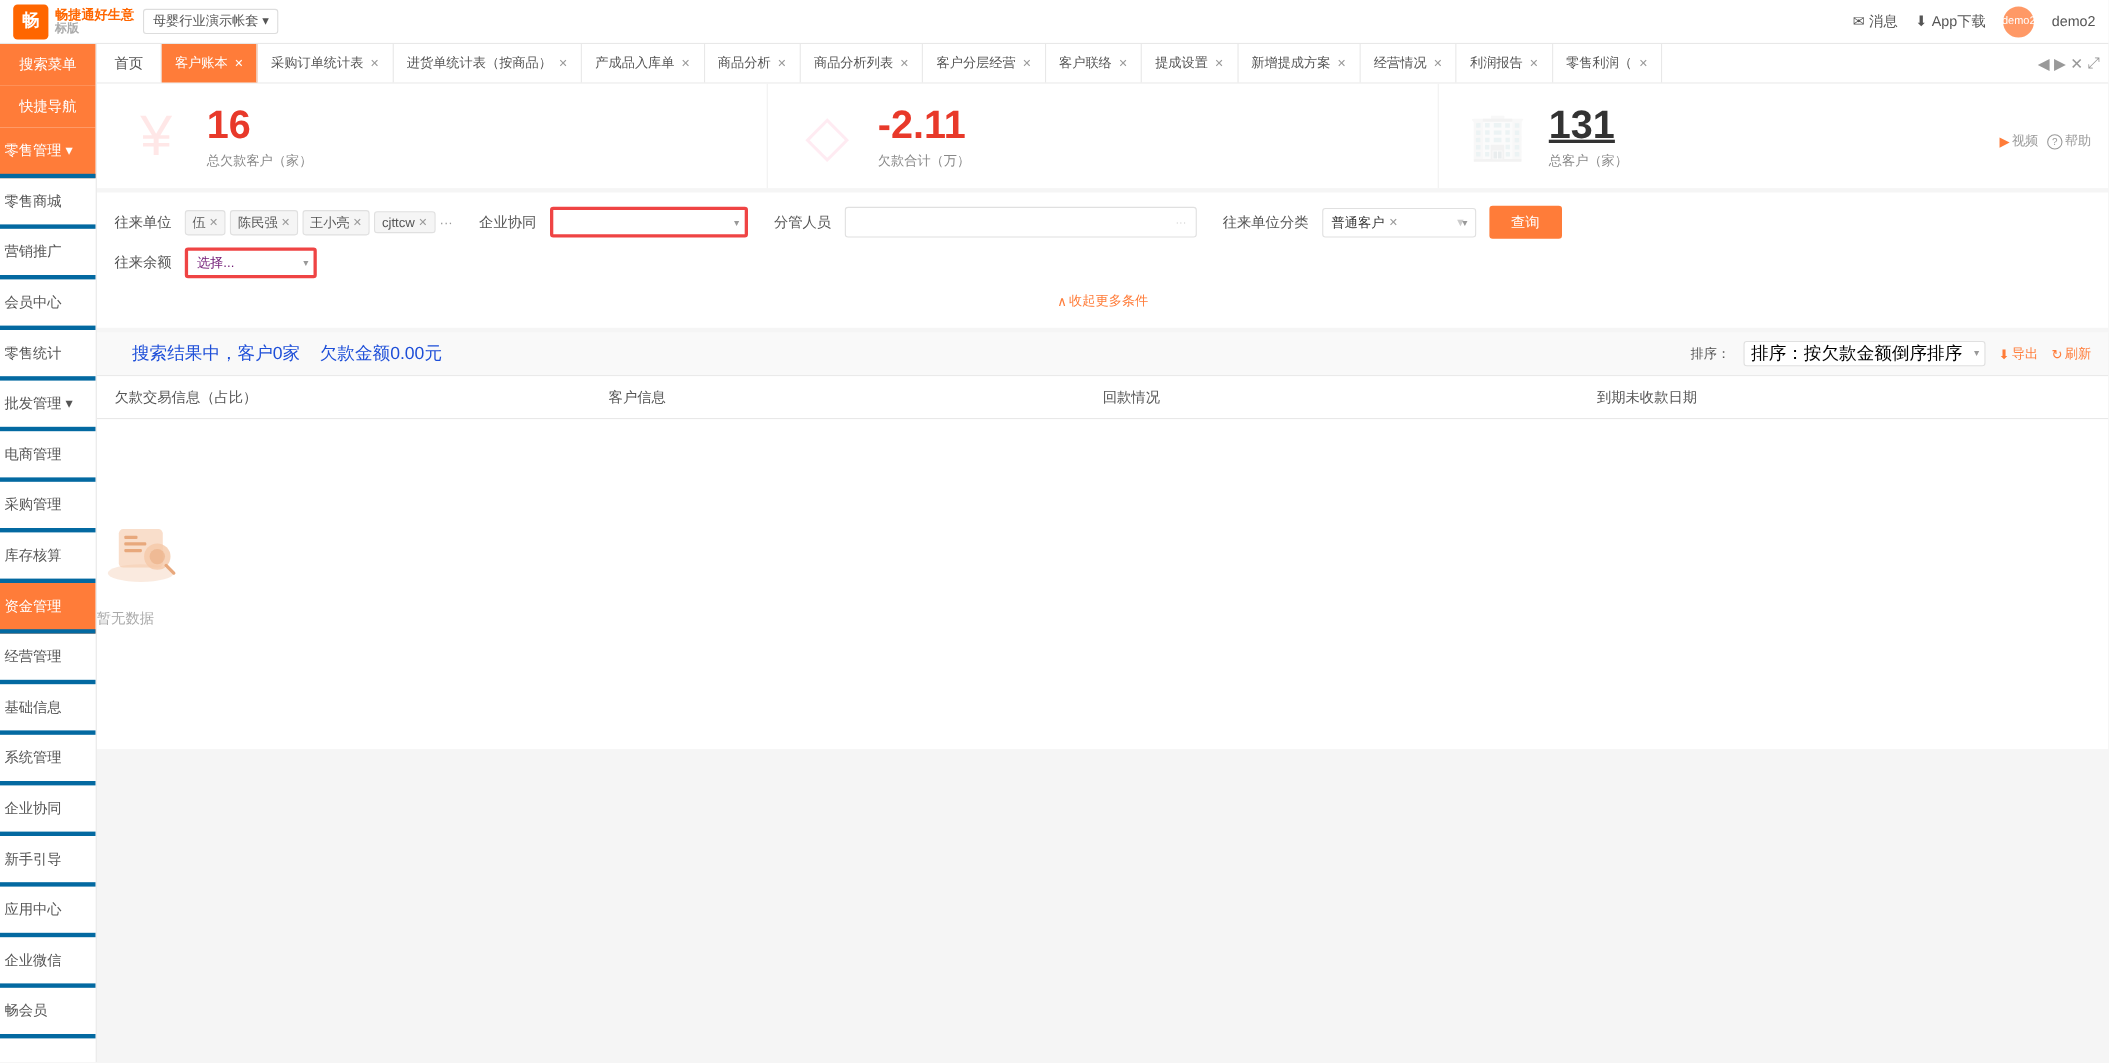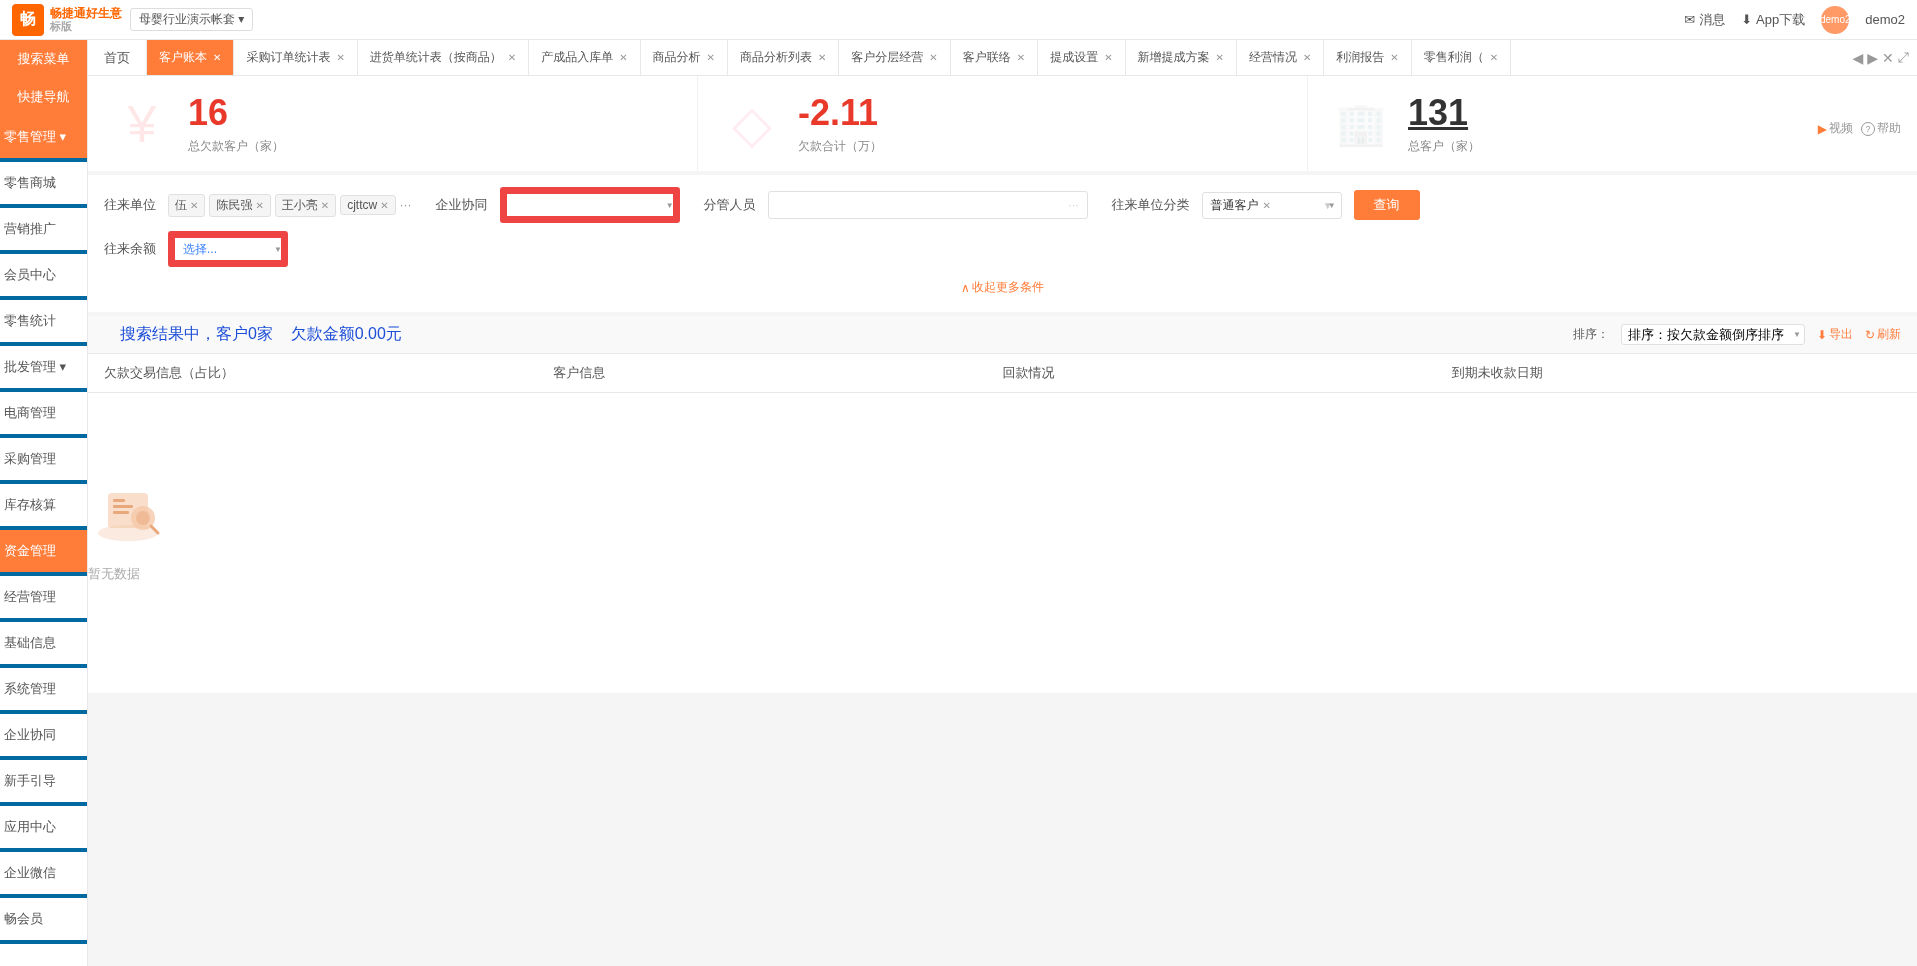--- a/index.html
+++ b/index.html
@@ -55,31 +55,31 @@
     .stat-label { font-size: 12px; color: #888; margin-top: 4px; }
 
     
     .filter-area { background: #fff; padding: 12px 16px; margin-bottom: 4px; }
     .filter-row { display: flex; align-items: center; gap: 12px; margin-bottom: 8px; flex-wrap: wrap; }
     .filter-label { font-size: 13px; color: #555; white-space: nowrap; }
     .filter-tags { display: flex; align-items: center; gap: 4px; flex-wrap: wrap; }
     .filter-tag { background: #f5f5f5; border: 1px solid #e0e0e0; border-radius: 3px; padding: 2px 6px; font-size: 12px; color: #555; display: flex; align-items: center; gap: 3px; }
     .filter-tag .remove { cursor: pointer; color: #999; font-size: 10px; }
     .filter-more { color: #999; cursor: pointer; font-size: 12px; }
-    .filter-select { border: 7px solid #ef4444; border-radius: 3px; padding: 4px 24px 4px 8px; font-size: 12px; color: #3b82f6; background: #fff; cursor: pointer; min-width: 120px; appearance: none; position: relative; }
+    .filter-select { border: 3px solid #ef4444; border-radius: 3px; padding: 4px 24px 4px 8px; font-size: 12px; color: #701a75; background: #fff; cursor: pointer; min-width: 120px; appearance: none; position: relative; }
     .filter-select-wrapper { position: relative; display: inline-flex; align-items: center; }
     .filter-select-wrapper::after { content: '▼'; position: absolute; right: 6px; font-size: 8px; color: #999; pointer-events: none; }
     .collapse-btn { color: #ff7c39; cursor: pointer; font-size: 12px; display: flex; align-items: center; gap: 2px; margin: 0 auto; width: fit-content; padding: 4px 0; }
 
     
     .result-bar { background: #f9f9f9; padding: 8px 16px; display: flex; align-items: center; justify-content: space-between; border-bottom: 1px solid #e8e8e8; }
     .result-info { font-size: 16px; color: #1d4ed8; margin-left: 16px; }
     .result-actions { display: flex; align-items: center; gap: 12px; font-size: 12px; color: #555; }
     .result-actions .action-link { color: #ff7c39; cursor: pointer; display: flex; align-items: center; gap: 2px; }
-    .sort-select { border: 1px solid #e0e0e0; border-radius: 3px; padding: 2px 20px 2px 6px; font-size: 13px; background: #fff; appearance: none; cursor: pointer; }
+    .sort-select { border: 1px solid #e0e0e0; border-radius: 3px; padding: 2px 20px 2px 6px; font-size: 16px; background: #fff; appearance: none; cursor: pointer; }
     .sort-wrapper { position: relative; display: inline-flex; align-items: center; }
     .sort-wrapper::after { content: '▼'; position: absolute; right: 4px; font-size: 8px; color: #999; pointer-events: none; }
 
     
     .table-wrapper { background: #fff; }
     .table-header { display: grid; grid-template-columns: 2fr 2fr 2fr 2fr; padding: 10px 16px; border-bottom: 1px solid #e8e8e8; font-size: 13px; font-weight: normal; color: #555; }
     .table-body { min-height: 300px; }
     .empty-state { display: flex; flex-direction: column; align-items: flex-start; justify-content: center; padding: 80px 0; }
     .empty-text { color: #aaa; font-size: 13px; margin-top: 12px; }
 

